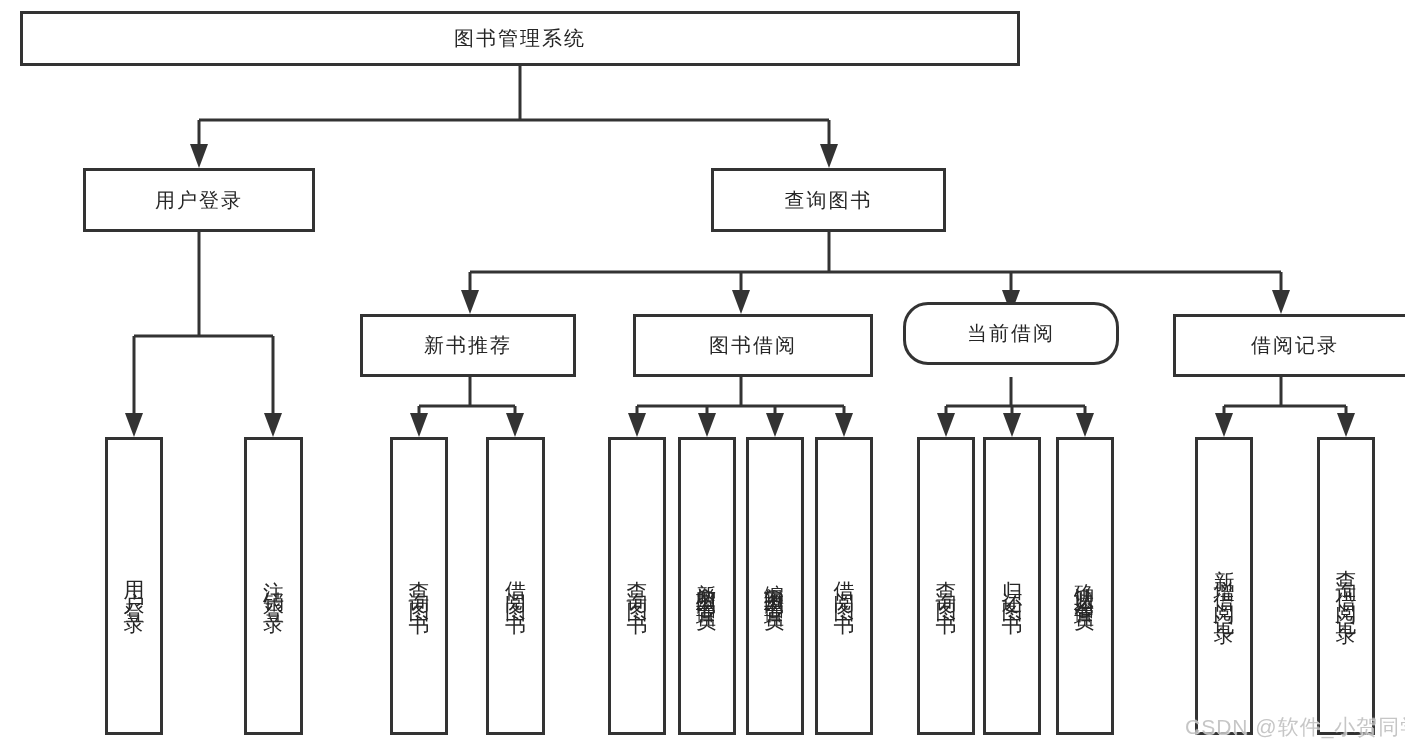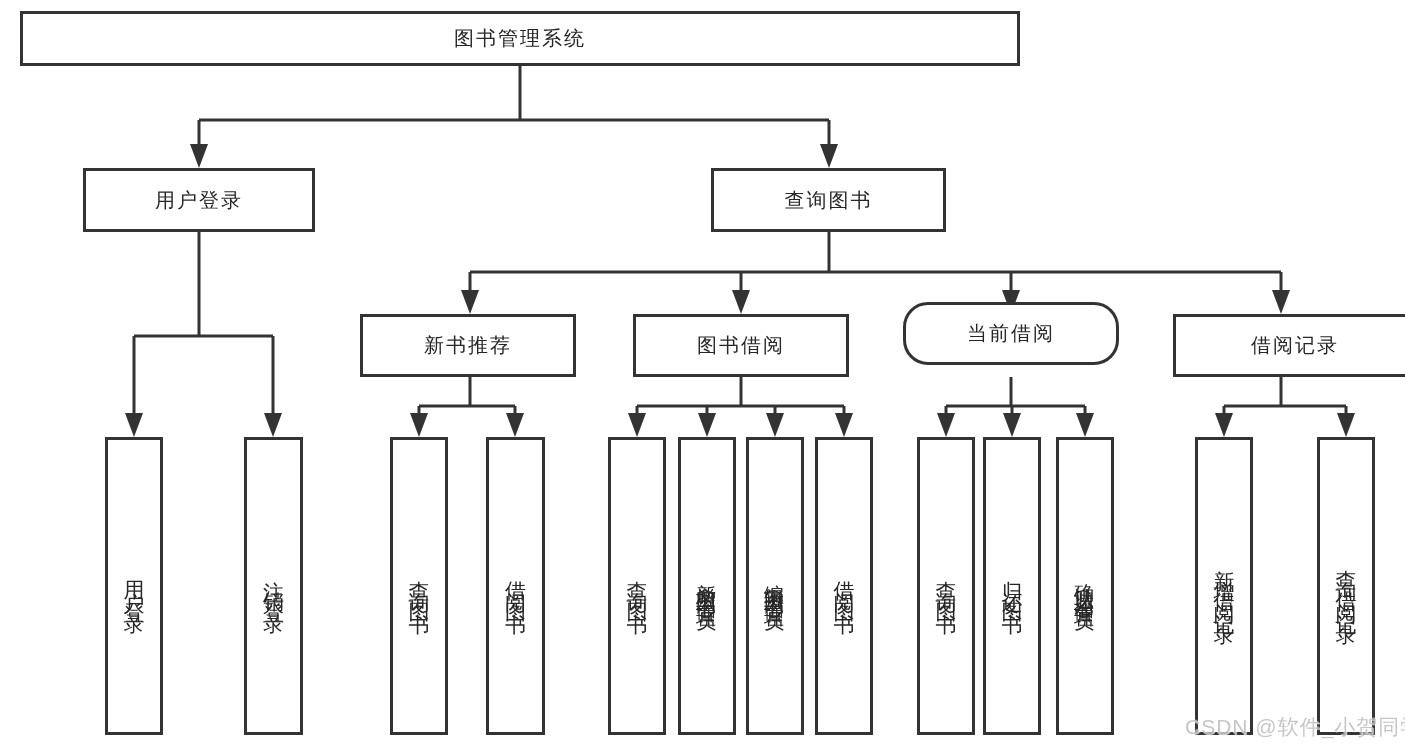--- a/index.html
+++ b/index.html
@@ -120,21 +120,21 @@
   <div class="node" style="left:83px;top:168px;width:232px;height:64px;">
     <span>用户登录</span>
   </div>
   <div class="node" style="left:711px;top:168px;width:235px;height:64px;">
     <span>查询图书</span>
   </div>
 
   <div class="node" style="left:360px;top:314px;width:216px;height:63px;">
     <span>新书推荐</span>
   </div>
-  <div class="node" style="left:633px;top:314px;width:216px;height:63px;">
+  <div class="node" style="left:633px;top:314px;width:240px;height:63px;">
     <span>图书借阅</span>
   </div>
   <div class="node" style="left:903px;top:302px;width:216px;height:63px;border-radius:25px;">
     <span>当前借阅</span>
   </div>
   <div class="node" style="left:1173px;top:314px;width:244px;height:63px;">
     <span>借阅记录</span>
   </div>
 
   <div class="node leaf" style="left:105px;top:437px;width:58px;height:298px;">

